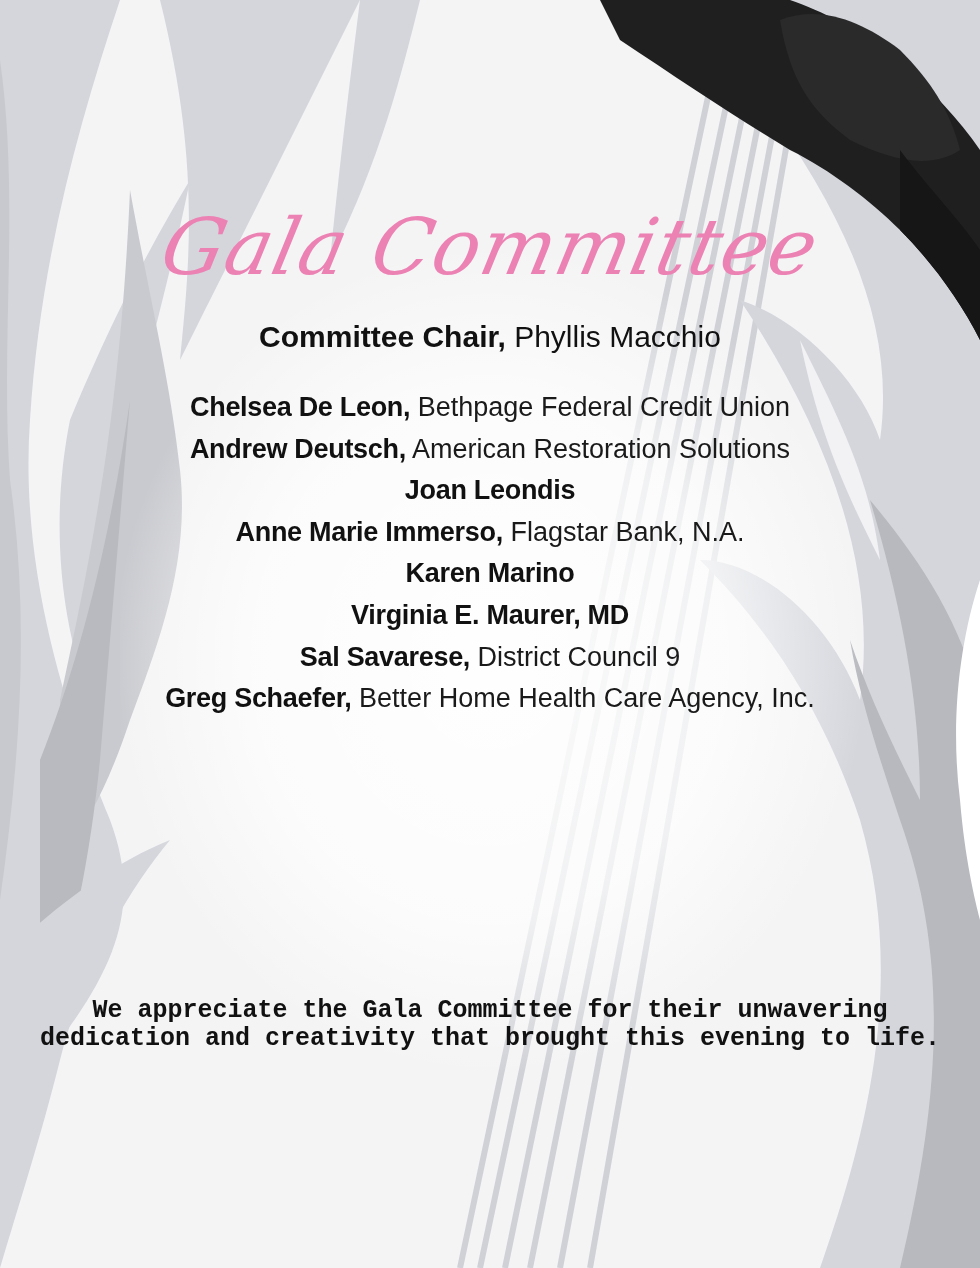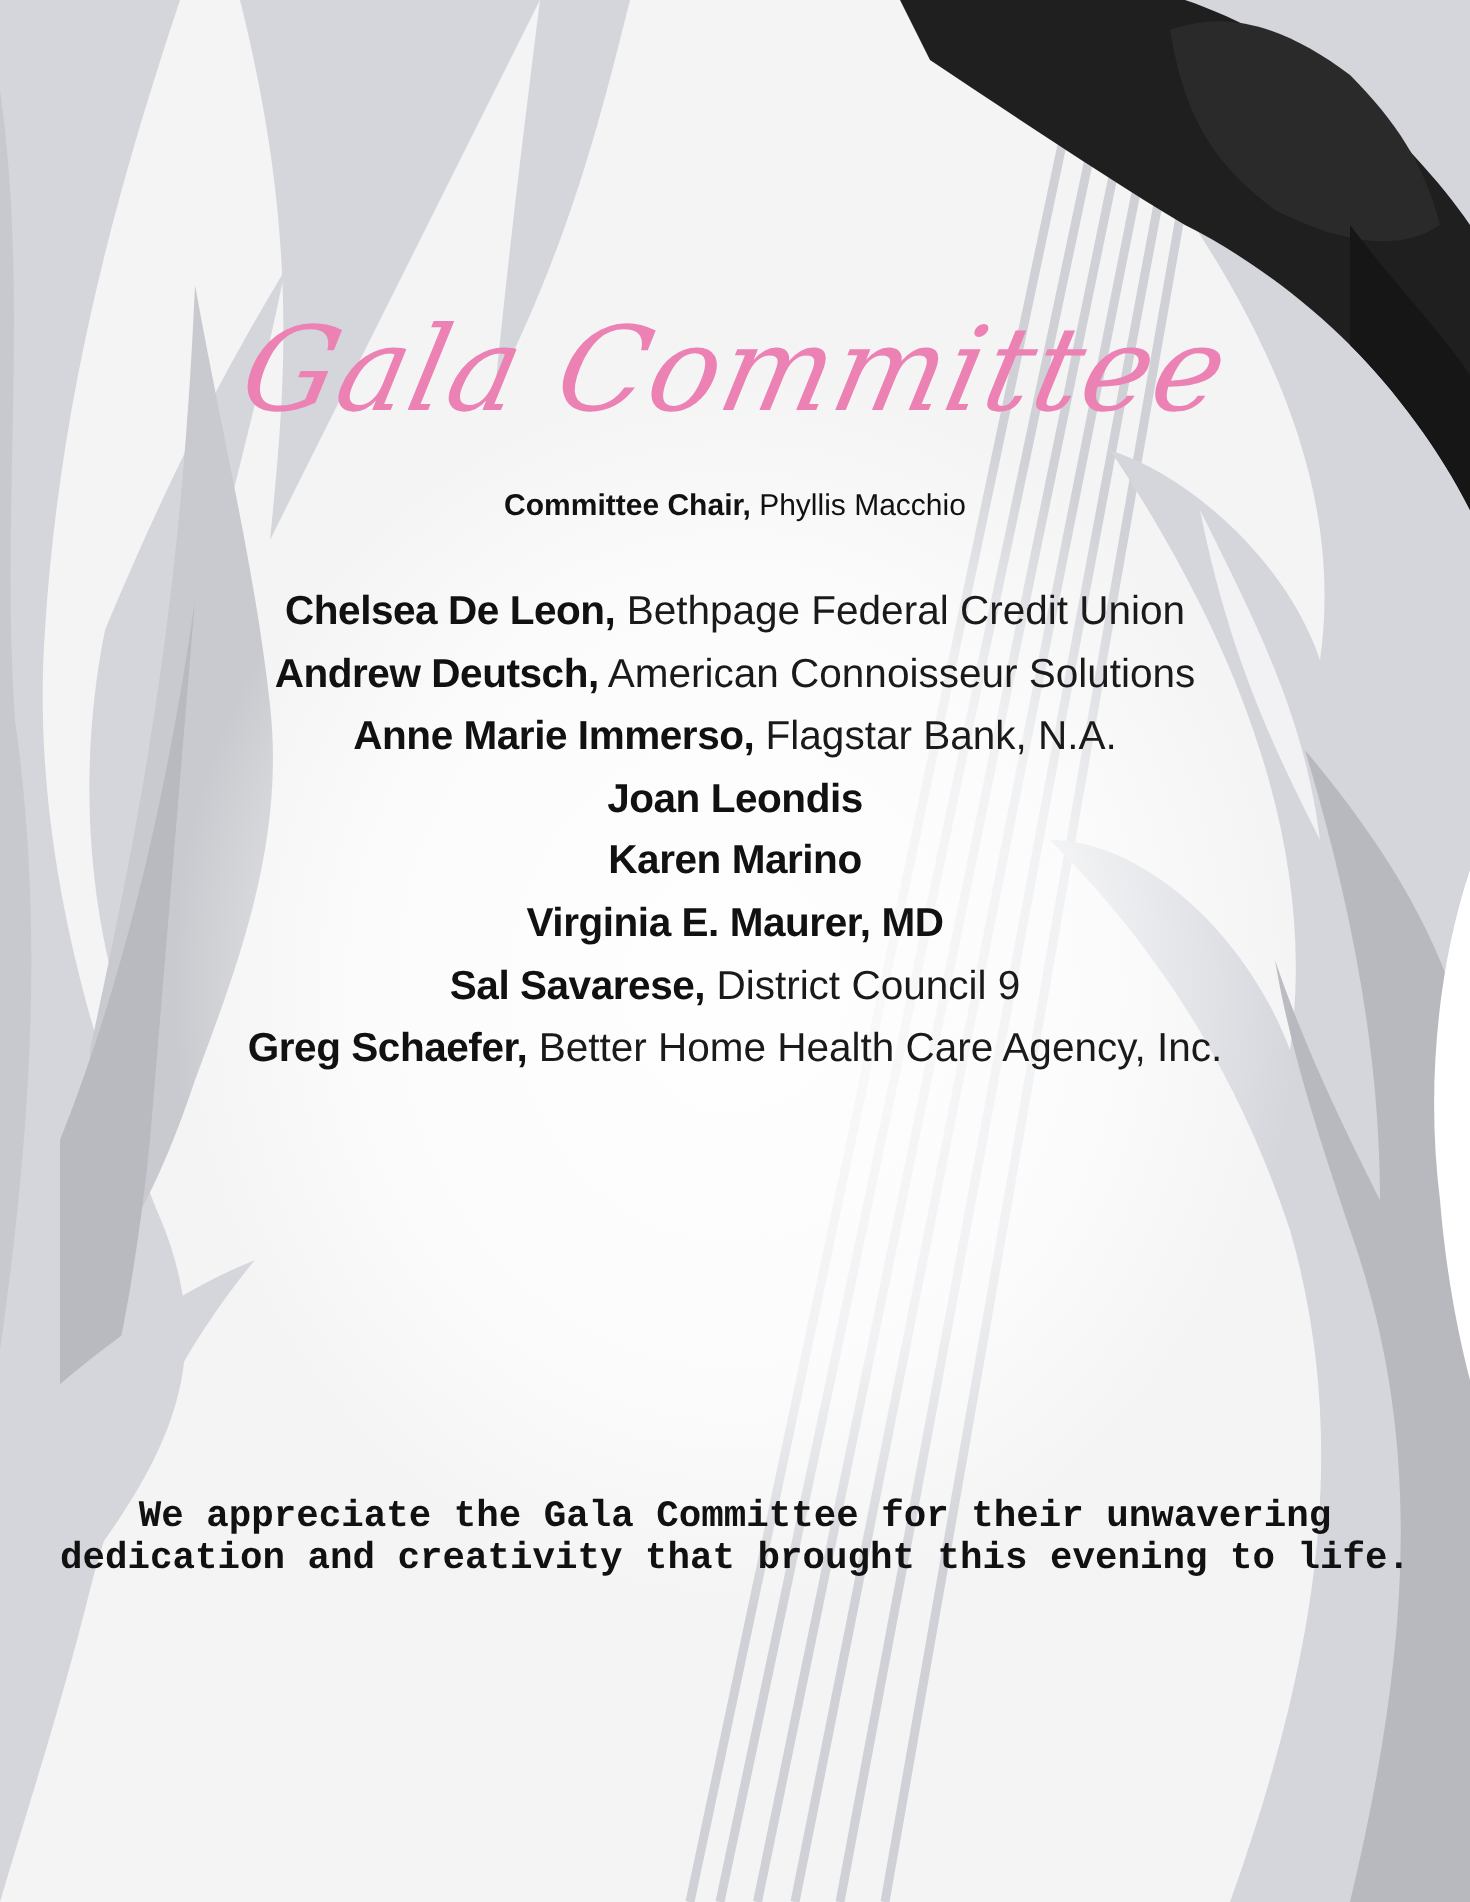--- a/index.html
+++ b/index.html
@@ -7,21 +7,21 @@
   .page { position: relative; width: 980px; height: 1268px; overflow: hidden; background: #f4f4f5; }
   .bg-svg { position: absolute; left: 0; top: 0; width: 980px; height: 1268px; }
   .glow { position: absolute; left: 120px; top: 250px; width: 740px; height: 820px;
           background: radial-gradient(ellipse at center, rgba(255,255,255,0.95) 0%, rgba(255,255,255,0.7) 45%, rgba(255,255,255,0) 72%); }
   .content { position: absolute; left: 0; top: 0; width: 980px; text-align: center; color: #111; }
   .title { position: absolute; left: 0; width: 980px; top: 192px; height: 110px;
            font-family: "DejaVu Serif", serif; font-style: italic; font-size: 78px;
            color: #ec82b4; letter-spacing: 1px; line-height: 110px; text-align: center;
            transform: skewX(-12deg); }
   .chair { position: absolute; left: 0; width: 980px; top: 317px;
-           font-family: "Liberation Sans", sans-serif; font-size: 20px; line-height: 40px; }
+           font-family: "Liberation Sans", sans-serif; font-size: 30px; line-height: 40px; }
   .chair .b { font-weight: 700; }
   .members { position: absolute; left: 0; width: 980px; top: 387px; margin: 0; padding: 0; list-style: none; }
   .members li { font-family: "Liberation Sans", sans-serif; font-size: 27px; line-height: 41.6px; height: 41.6px; white-space: nowrap; }
   .members .name { font-weight: 700; letter-spacing: -0.3px; }
   .members .org { font-weight: 400; color: #1a1a1a; }
   .thanks { position: absolute; left: 0; width: 980px; top: 997px;
             font-family: Liberation Mono, monospace; font-weight: 700; font-size: 25px; line-height: 28px; }
 </style>
 </head>
 <body>
@@ -63,23 +63,23 @@
   <div class="content">
     <div class="title">Gala Committee</div>
 
     <div class="chair">
       <span class="b">Committee Chair,</span>
       <span>Phyllis Macchio</span>
     </div>
 
     <ul class="members">
       <li><span class="name">Chelsea De Leon,</span> <span class="org">Bethpage Federal Credit Union</span></li>
-      <li><span class="name">Andrew Deutsch,</span> <span class="org">American Connoisseur Solutions</span></li>
+      <li><span class="name">Andrew Deutsch,</span> <span class="org">American Restoration Solutions</span></li>
+      <li><span class="name">Joan Leondis</span><span class="org"></span></li>
       <li><span class="name">Anne Marie Immerso,</span> <span class="org">Flagstar Bank, N.A.</span></li>
-      <li><span class="name">Joan Leondis</span><span class="org"></span></li>
       <li><span class="name">Karen Marino</span><span class="org"></span></li>
       <li><span class="name">Virginia E. Maurer, MD</span><span class="org"></span></li>
       <li><span class="name">Sal Savarese,</span> <span class="org">District Council 9</span></li>
       <li><span class="name">Greg Schaefer,</span> <span class="org">Better Home Health Care Agency, Inc.</span></li>
     </ul>
 
     <div class="thanks">
       <div>We appreciate the Gala Committee for their unwavering</div>
       <div>dedication and creativity that brought this evening to life.</div>
     </div>

